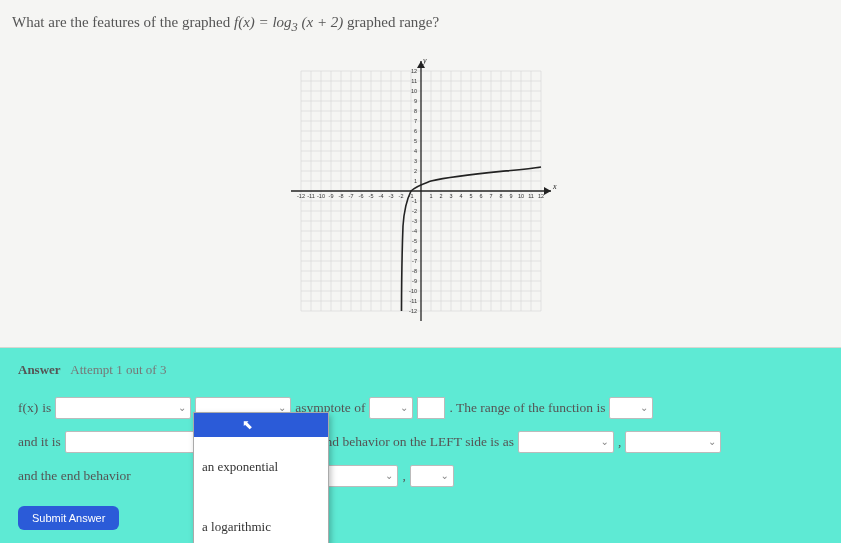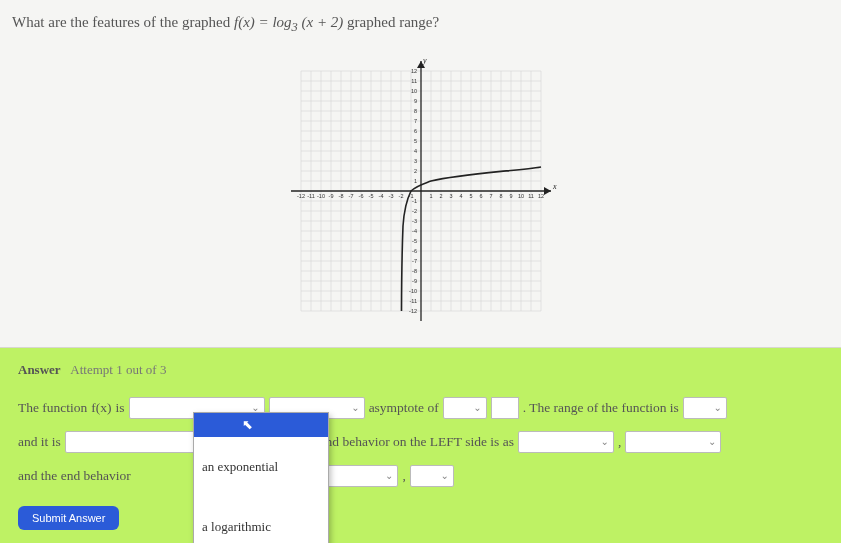--- a/index.html
+++ b/index.html
@@ -18,21 +18,21 @@
     }
     .question .math { font-style: italic; }
     .graph-area {
       display: flex;
       justify-content: center;
       padding: 8px 0 16px 0;
     }
     svg.graph { display: block; }
     
     .answer-section {
-      background: #bef264;
+      background: #5eead4;
       border-top: 1px solid #d8d6d0;
       padding: 10px 18px 14px 18px;
     }
     .answer-hdr {
       padding: 4px 0 14px 0;
       font-size: 13px;
       color: #777;
     }
     .answer-hdr b { color: #555; font-weight: bold; }
     .lines { font-size: 13.5px; color: #555; line-height: 32px; position: relative; }
@@ -210,21 +210,20 @@
 </div>
 
 <div class="answer-section">
   <div class="answer-hdr">
     <b>Answer</b>
     &nbsp;&nbsp;<span>Attempt 1 out of 3</span>
   </div>
 
   <div class="lines">
     <div class="line">
-      <span>The function </span>
       <span class="math-i">f(x)</span>
       <span> is</span>
       <span class="dd wide">
           <span class="chev">⌄</span>
         </span>
       <span class="dd mid">
           <span class="chev">⌄</span>
         </span>
       <span>asymptote of</span>
       <span class="dd small">

